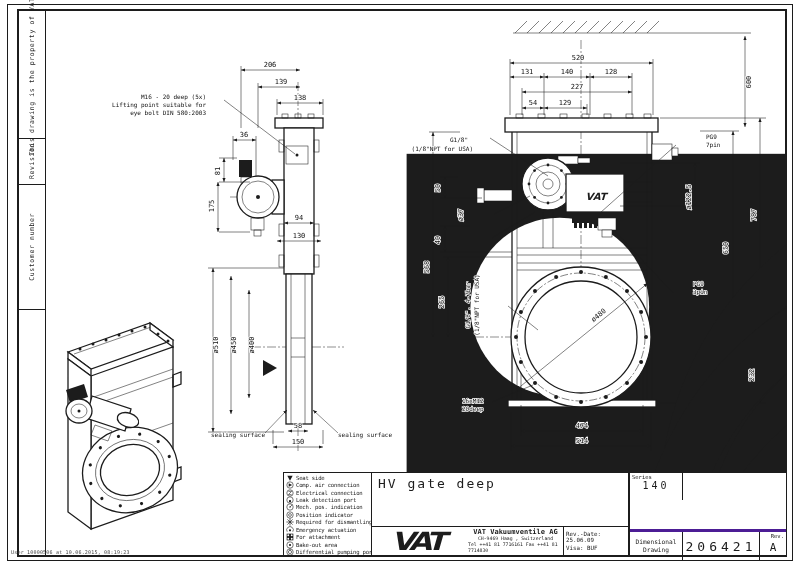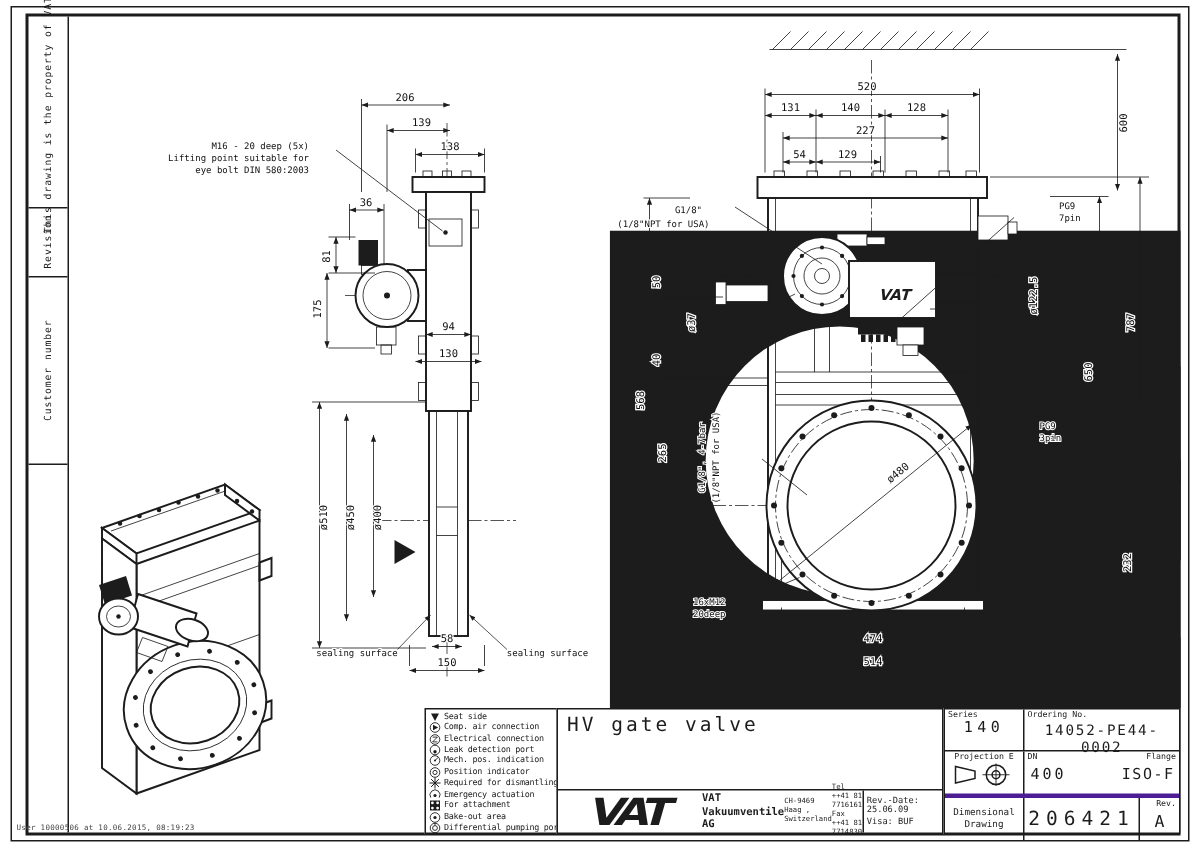--- a/index.html
+++ b/index.html
@@ -31,21 +31,21 @@
   #legend-box{left:283px;top:472px;width:89px;height:84px;padding:1px 0 0 2px;}
   .lg-row{display:flex;align-items:center;height:7.45px;gap:2px;}
   .lg-row svg{flex:0 0 8px;}
   .lg-lb{font-size:5.6px;white-space:nowrap;letter-spacing:-.2px;}
   #title-box{left:371px;top:472px;width:258px;height:84px;}
   .dwg-title{padding:3px 0 0 6px;font-size:13px;letter-spacing:2px;}
   .company-row{position:absolute;left:0;bottom:0;width:100%;height:28px;border-top:1px solid #1c1c1c;display:flex;}
   .logo-wrap{flex:0 0 96px;display:flex;align-items:center;justify-content:center;}
   .vat-logo{font-family:"DejaVu Sans",sans-serif;font-weight:bold;font-size:25px;
             transform:skewX(-16deg) scaleX(1.2);letter-spacing:-3px;line-height:1;}
-  .co-col{flex:1;display:flex;flex-direction:row;align-items:center;justify-content:center;line-height:1.25;}
+  .co-col{flex:1;display:flex;flex-direction:column;align-items:center;justify-content:center;line-height:1.25;}
   .co-1{font-size:7px;font-weight:bold;}
   .co-2,.co-3{font-size:4.8px;}
   .visa-col{flex:0 0 60px;border-left:1px solid #1c1c1c;display:flex;flex-direction:column;justify-content:space-around;padding:3px 2px;font-size:5.8px;}
   #series-box{left:629px;top:472px;width:158px;height:84px;}
   .sb-lbl{font-size:5.5px;padding:1px 2px 0 2px;}
   .r1{position:absolute;top:0;left:0;width:100%;height:27px;display:flex;}
   .c-series{width:52px;border-right:1px solid #1c1c1c;}
   .c-ord{flex:1;}
   .v-series{font-size:10px;text-align:center;letter-spacing:3px;}
   .v-ord{font-size:9.5px;text-align:center;letter-spacing:1.2px;margin-top:2px;}
@@ -538,21 +538,21 @@
       </div>
     <div class="lg-row">
         <svg width="8" height="8" viewBox="0 0 12 12">
           <use href="#s-dpp"></use>
         </svg>
         <span class="lg-lb">Differential pumping port</span>
       </div>
   </div>
 
   <div class="abs tb" id="title-box">
-    <div class="dwg-title">HV gate valve</div>
+    <div class="dwg-title">HV gate deep</div>
     <div class="company-row">
       <div class="logo-wrap">
         <div class="vat-logo">VAT</div>
       </div>
       <div class="co-col">
         <div class="co-1">VAT Vakuumventile AG</div>
         <div class="co-2">CH-9469 Haag , Switzerland</div>
         <div class="co-3">Tel ++41 81 7716161 Fax ++41 81 7714830</div>
       </div>
       <div class="visa-col">
@@ -561,42 +561,20 @@
       </div>
     </div>
   </div>
 
   <div class="abs tb" id="series-box">
     <div class="r1">
       <div class="c-series">
         <div class="sb-lbl">Series</div>
         <div class="v-series">140</div>
       </div>
-      <div class="c-ord">
-        <div class="sb-lbl">Ordering No.</div>
-        <div class="v-ord">14052-PE44-0002</div>
-      </div>
-    </div>
-    <div class="r2">
-      <div class="c-proj">
-        <div class="sb-lbl">Projection E</div>
-        <svg width="44" height="17" viewBox="0 0 44 17">
-          <polygon points="3,3 3,14 16,11 16,6" fill="none" stroke="#1c1c1c" stroke-width="1"></polygon>
-          <circle cx="30" cy="8.5" r="6.5" fill="none" stroke="#1c1c1c" stroke-width="1"></circle>
-          <circle cx="30" cy="8.5" r="2.6" fill="none" stroke="#1c1c1c" stroke-width="1"></circle>
-          <line x1="21" y1="8.5" x2="39" y2="8.5" stroke="#1c1c1c" stroke-width=".6"></line>
-          <line x1="30" y1="1" x2="30" y2="16" stroke="#1c1c1c" stroke-width=".6"></line>
-        </svg>
-      </div>
-      <div class="c-dnfl">
-        <span class="dn-l">DN</span>
-        <span class="fl-l">Flange</span>
-        <span class="dn-v">400</span>
-        <span class="fl-v">ISO-F</span>
-      </div>
     </div>
     <div class="r3">
       <div class="c-doc">
         <div>Dimensional</div>
         <div>Drawing</div>
       </div>
       <div class="c-num">206421</div>
       <div class="c-rev">
         <span class="rev-l">Rev.</span>
         <span class="rev-v">A</span>

